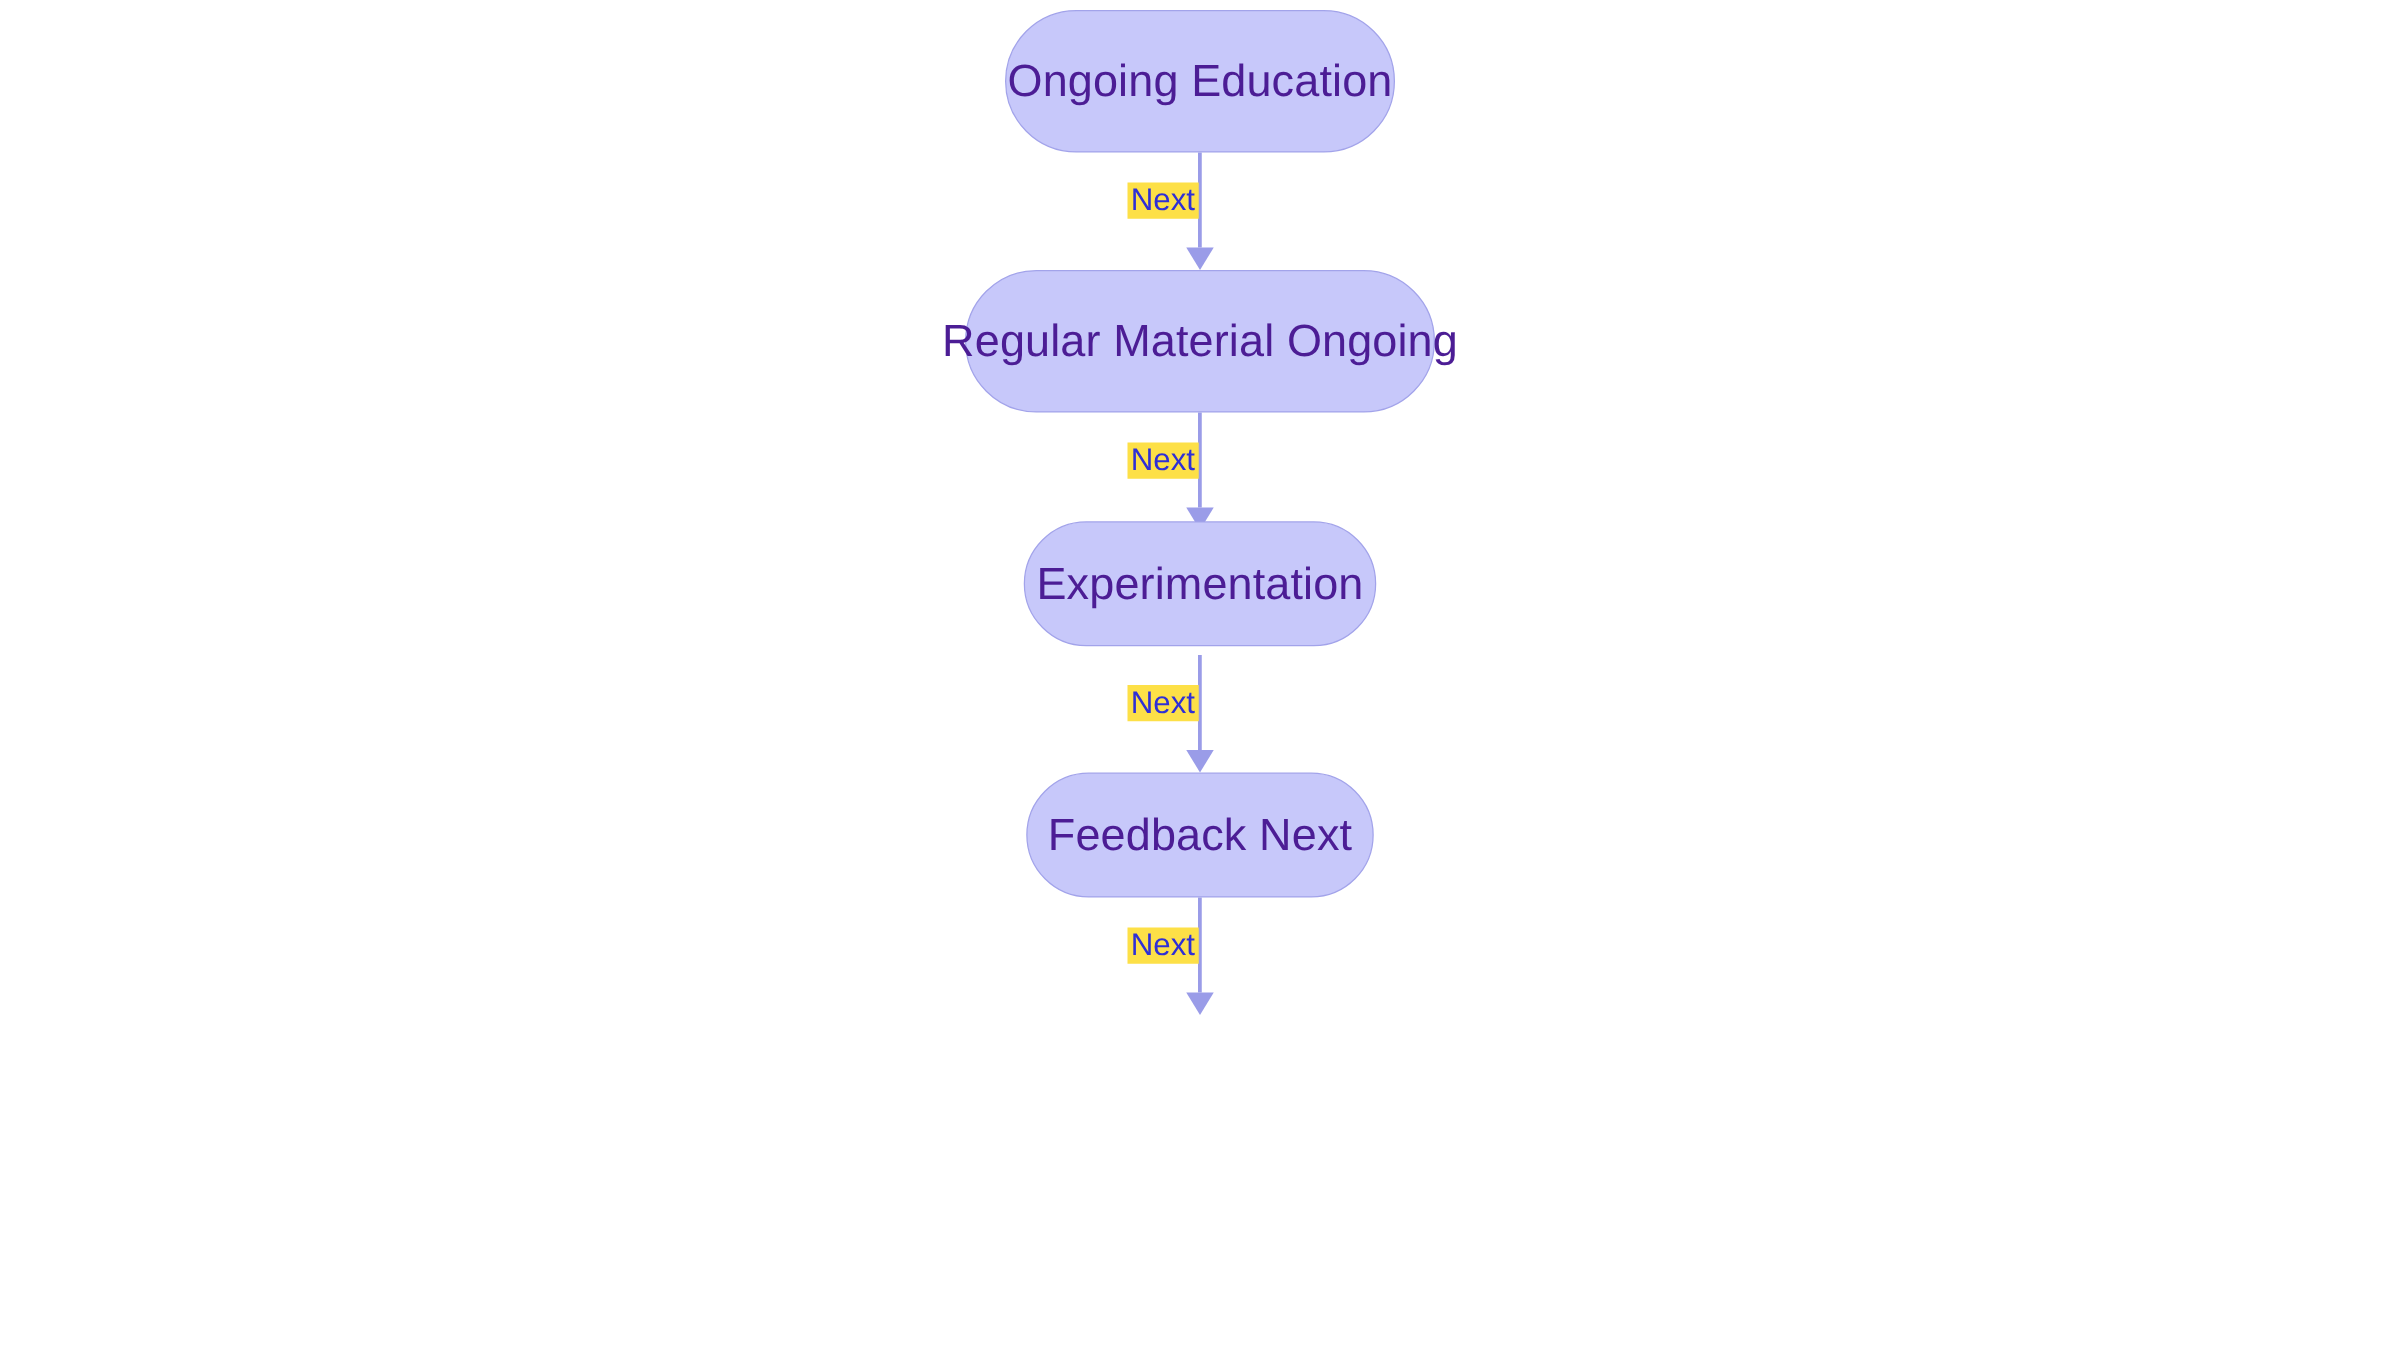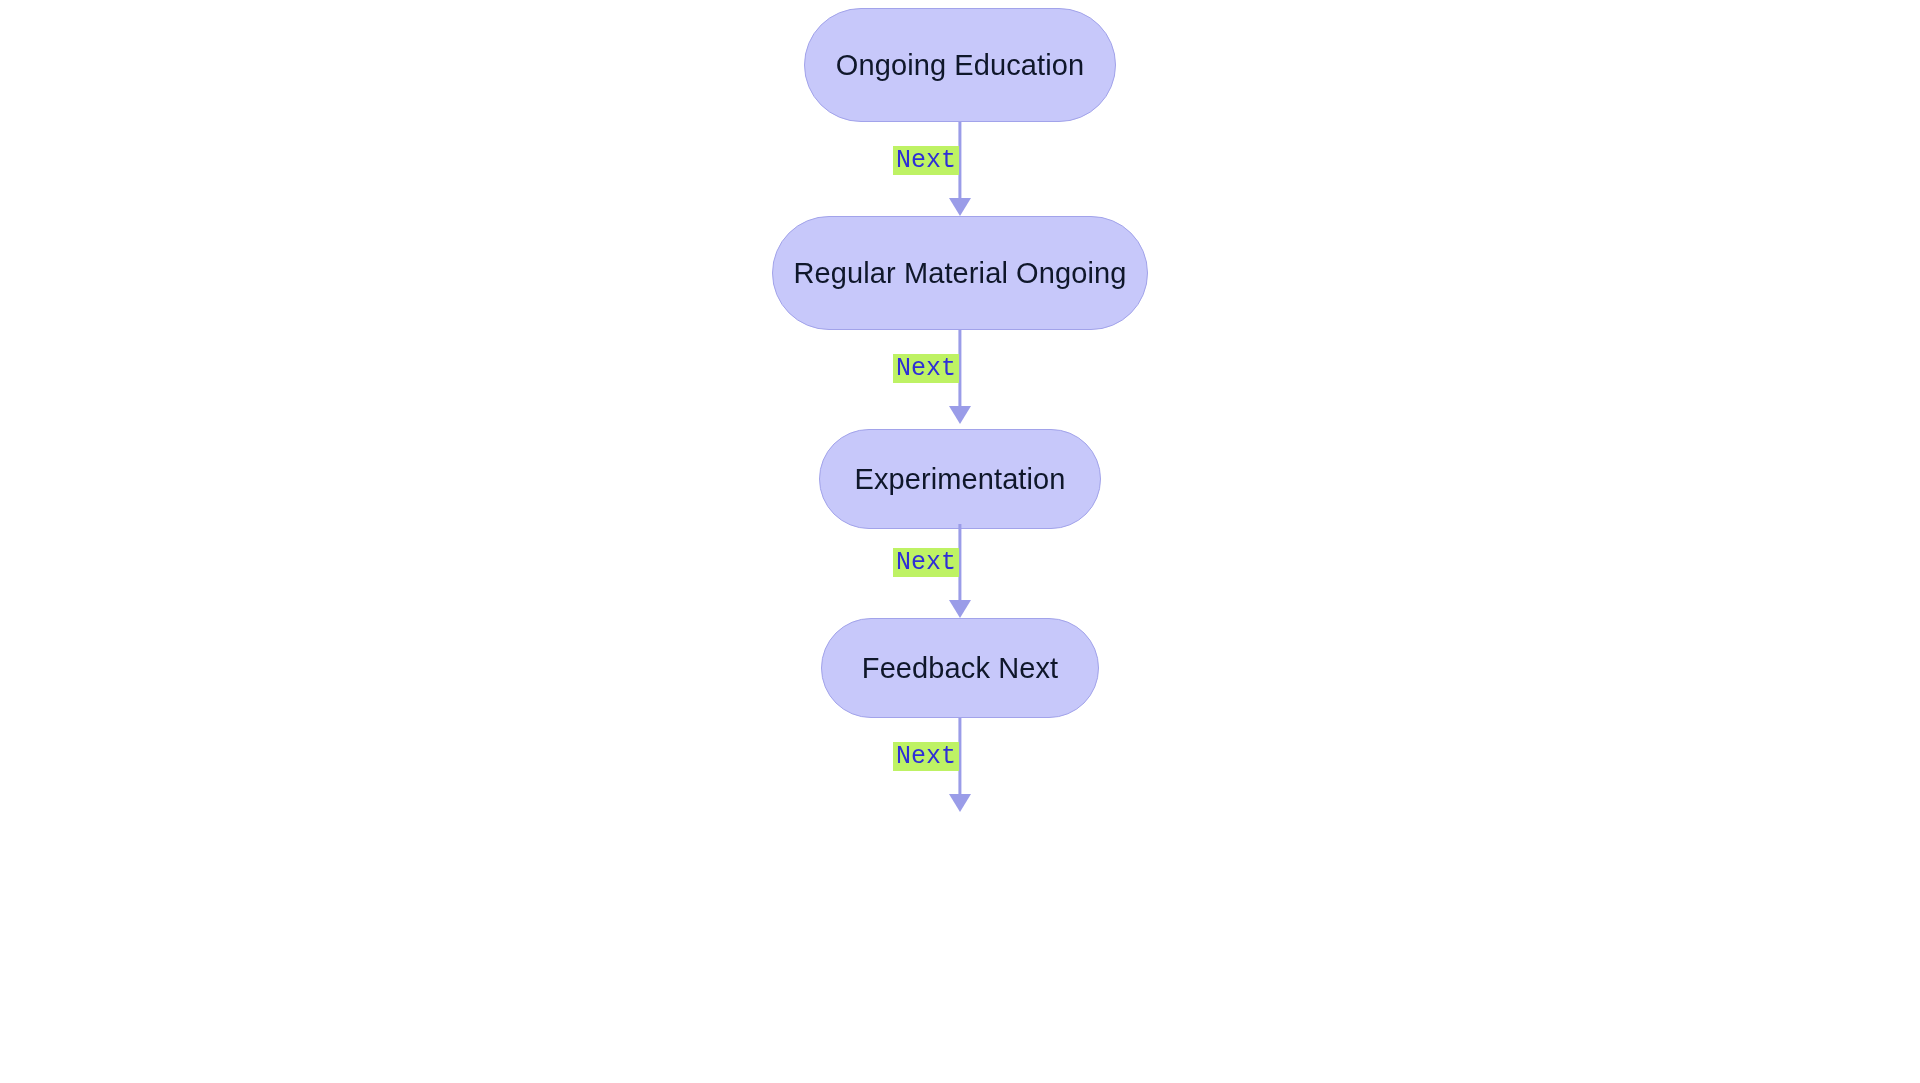--- a/index.html
+++ b/index.html
@@ -28,23 +28,23 @@
     background: #c7c8fa;
     border: 1.6px solid #a2a3ea;
     border-radius: 999px;
     display: flex;
     align-items: center;
     justify-content: center;
     left: 50%;
     transform: translateX(-50%);
   }
   .node-label {
-    color: #0f172a;
+    color: #4c1d95;
     font-family: "Liberation Sans", sans-serif;
-    font-size: 29px;
+    font-size: 36px;
     line-height: 1;
     letter-spacing: 0.1px;
     white-space: nowrap;
     font-weight: 400;
   }
 
   
   .edge {
     position: absolute;
     left: 50%;
@@ -65,25 +65,25 @@
     transform: translateX(-50%);
     width: 0;
     height: 0;
     border-left: 11px solid transparent;
     border-right: 11px solid transparent;
     border-top: 18px solid #9a9ce8;
   }
   .edge-label {
     position: absolute;
     color: #2f2fd6;
-    font-family: Liberation Mono, monospace;
+    font-family: Liberation Sans, sans-serif;
     font-size: 25px;
     line-height: 1;
     white-space: nowrap;
-    background: #bef264;
+    background: #fde047;
     padding: 2px 3px;
     right: 50%;
     margin-right: 1px;
   }
 </style>
 </head>
 <body>
 
 <div id="flowchart">
 
@@ -100,21 +100,21 @@
   <div class="node" style="top:216px; height:114px; width:376px;">
     <span class="node-label">Regular Material Ongoing</span>
   </div>
 
   <div class="edge" style="top:330px; height:94px;">
     <div class="edge-line" style="height:76px;"></div>
     <div class="edge-arrow" style="top:76px;"></div>
     <div class="edge-label" style="top:24px;">Next</div>
   </div>
 
-  <div class="node" style="top:429px; height:100px; width:282px;">
+  <div class="node" style="top:417px; height:100px; width:282px;">
     <span class="node-label">Experimentation</span>
   </div>
 
   <div class="edge" style="top:524px; height:94px;">
     <div class="edge-line" style="height:76px;"></div>
     <div class="edge-arrow" style="top:76px;"></div>
     <div class="edge-label" style="top:24px;">Next</div>
   </div>
 
   <div class="node" style="top:618px; height:100px; width:278px;">

